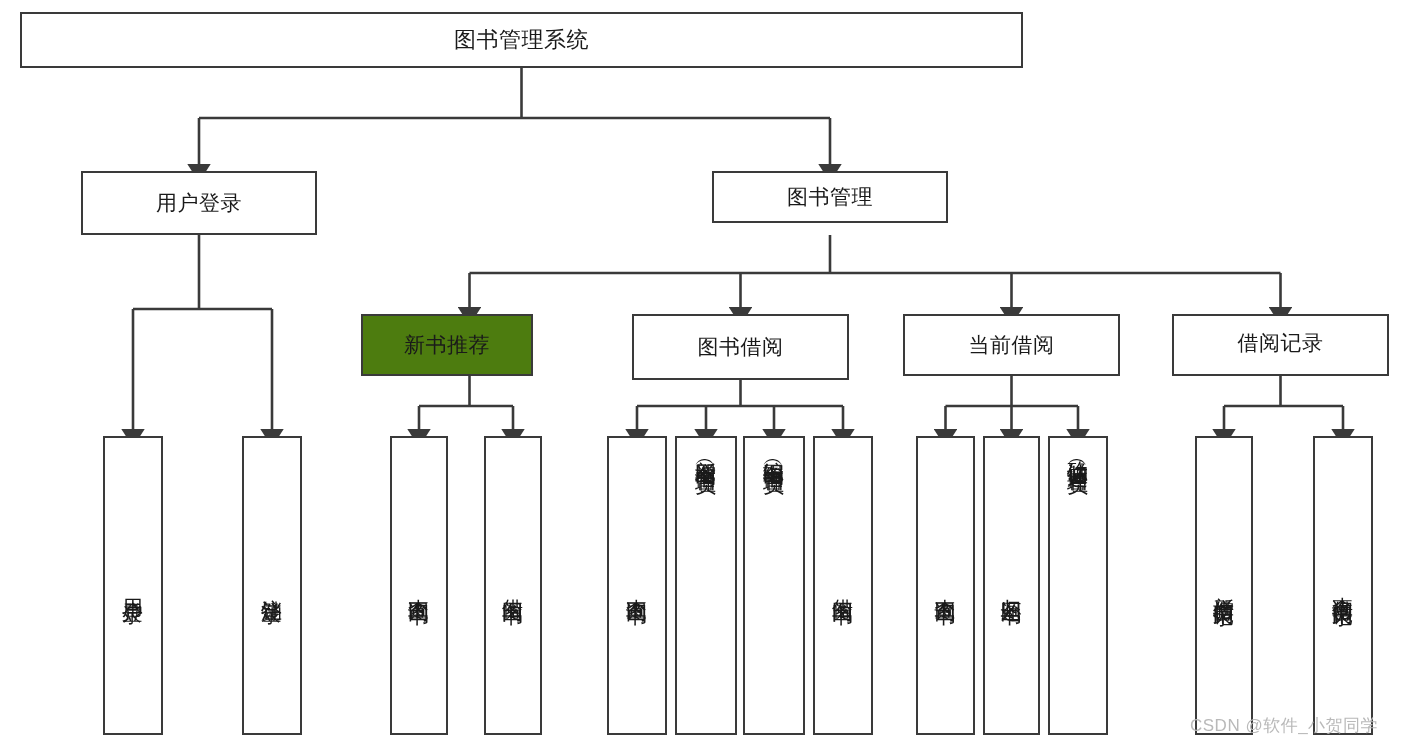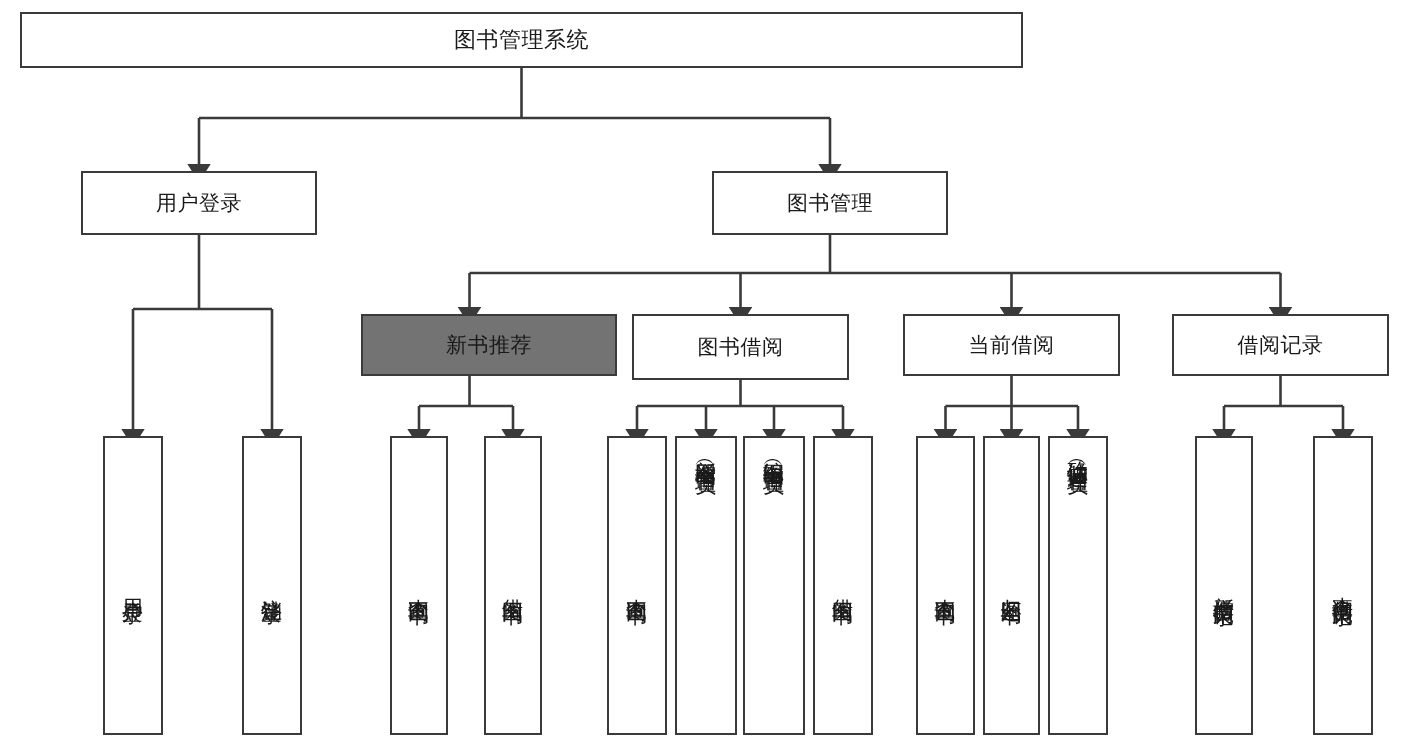--- a/index.html
+++ b/index.html
@@ -64,34 +64,34 @@
         <line x1="1343" y1="406" x2="1343" y2="433" stroke="#3a3a3a" stroke-width="2.6" marker-end="url(#arrowhead)"></line>
       </g>
   </svg>
   <div id="nodes-layer">
       <div class="node root" style="left: 20px; top: 12px; width: 1003px; height: 56px; border-color: rgb(58, 58, 58); background: rgb(255, 255, 255);">
         <span class="node-label h-label" style="color: rgb(26, 26, 26);">图书管理系统</span>
       </div>
       <div class="node" style="left: 81px; top: 171px; width: 236px; height: 64px; border-color: rgb(58, 58, 58); background: rgb(255, 255, 255);">
         <span class="node-label h-label" style="color: rgb(26, 26, 26);">用户登录</span>
       </div>
-      <div class="node" style="left: 712px; top: 171px; width: 236px; height: 64px; border-color: rgb(58, 58, 58); background: rgb(255, 255, 255);">
+      <div class="node" style="left: 712px; top: 171px; width: 236px; height: 52px; border-color: rgb(58, 58, 58); background: rgb(255, 255, 255);">
         <span class="node-label h-label" style="color: rgb(26, 26, 26);">图书管理</span>
       </div>
-      <div class="node" style="left: 361px; top: 314px; width: 256px; height: 62px; border-color: rgb(58, 58, 58); background: #737373; text-align: center;">
+      <div class="node" style="left: 361px; top: 314px; width: 172px; height: 62px; border-color: rgb(58, 58, 58); background: #4d7c0f; text-align: center;">
         <span class="node-label h-label" style="color: rgb(26, 26, 26);">新书推荐</span>
       </div>
       <div class="node" style="left: 632px; top: 314px; width: 217px; height: 66px; border-color: rgb(58, 58, 58); background: rgb(255, 255, 255);">
         <span class="node-label h-label" style="color: rgb(26, 26, 26);">图书借阅</span>
       </div>
       <div class="node" style="left: 903px; top: 314px; width: 217px; height: 62px; border-color: rgb(58, 58, 58); background: rgb(255, 255, 255);">
         <span class="node-label h-label" style="color: rgb(26, 26, 26);">当前借阅</span>
       </div>
       <div class="node" style="left: 1172px; top: 314px; width: 217px; height: 62px; border-color: rgb(58, 58, 58); background: rgb(255, 255, 255);">
-        <span class="node-label h-label" style="color: rgb(26, 26, 26);">借阅记录</span>
+        <span class="node-label h-label" style="color: rgb(26, 26, 26); font-family: Liberation Mono, monospace;">借阅记录</span>
       </div>
       <div class="node leaf center" style="left: 103px; top: 436px; width: 60px; height: 299px; border-color: rgb(58, 58, 58); background: rgb(255, 255, 255);">
         <span class="node-label v-label" style="color: rgb(26, 26, 26);">用户登录</span>
       </div>
       <div class="node leaf center" style="left: 242px; top: 436px; width: 60px; height: 299px; border-color: rgb(58, 58, 58); background: rgb(255, 255, 255);">
         <span class="node-label v-label" style="color: rgb(26, 26, 26);">注销登录</span>
       </div>
       <div class="node leaf center" style="left: 390px; top: 436px; width: 58px; height: 299px; border-color: rgb(58, 58, 58); background: rgb(255, 255, 255);">
         <span class="node-label v-label" style="color: rgb(26, 26, 26);">查询图书</span>
       </div>
@@ -119,13 +119,14 @@
       <div class="node leaf" style="left: 1048px; top: 436px; width: 60px; height: 299px; border-color: rgb(58, 58, 58); background: rgb(255, 255, 255);">
         <span class="node-label v-label" style="color: rgb(26, 26, 26);">确认归还（管理员）</span>
       </div>
       <div class="node leaf center" style="left: 1195px; top: 436px; width: 58px; height: 299px; border-color: rgb(58, 58, 58); background: rgb(255, 255, 255);">
         <span class="node-label v-label" style="color: rgb(26, 26, 26);">新增借阅记录</span>
       </div>
       <div class="node leaf center" style="left: 1313px; top: 436px; width: 60px; height: 299px; border-color: rgb(58, 58, 58); background: rgb(255, 255, 255);">
         <span class="node-label v-label" style="color: rgb(26, 26, 26);">查询借阅记录</span>
       </div>
     </div>
+  <div id="watermark" style="left: 1190px; top: 714px; color: rgb(185, 185, 185);">CSDN @软件_小贺同学</div>
 </div>
 
 </body></html>

